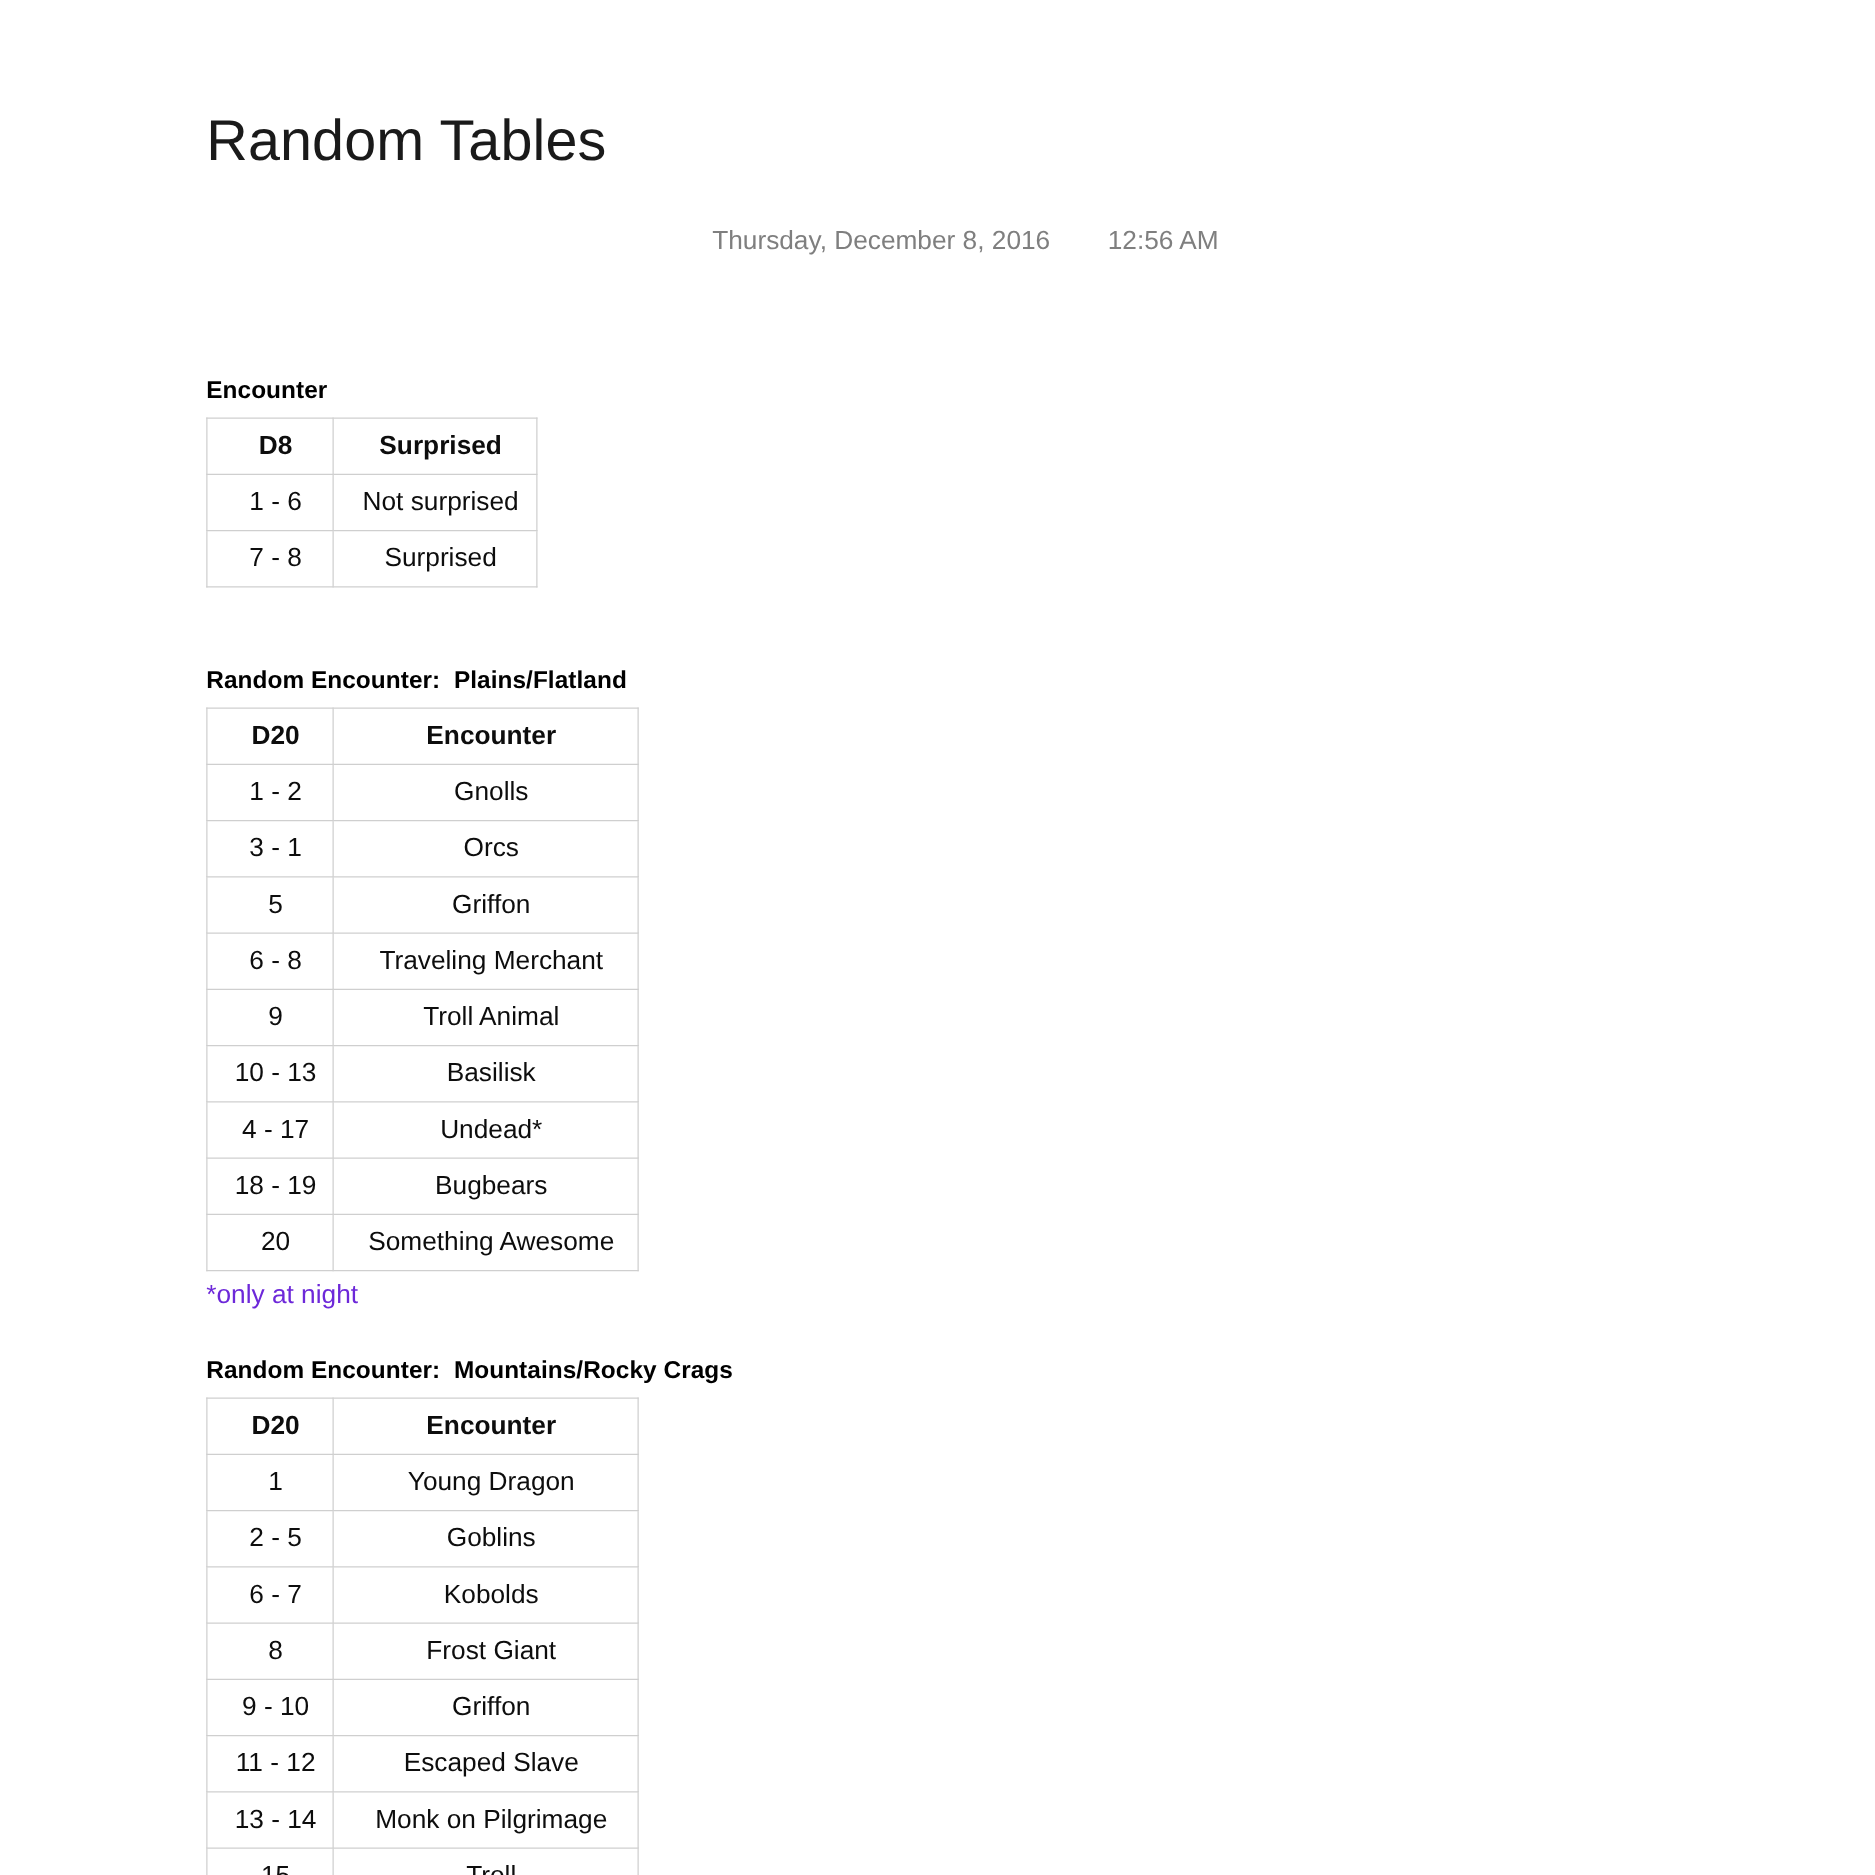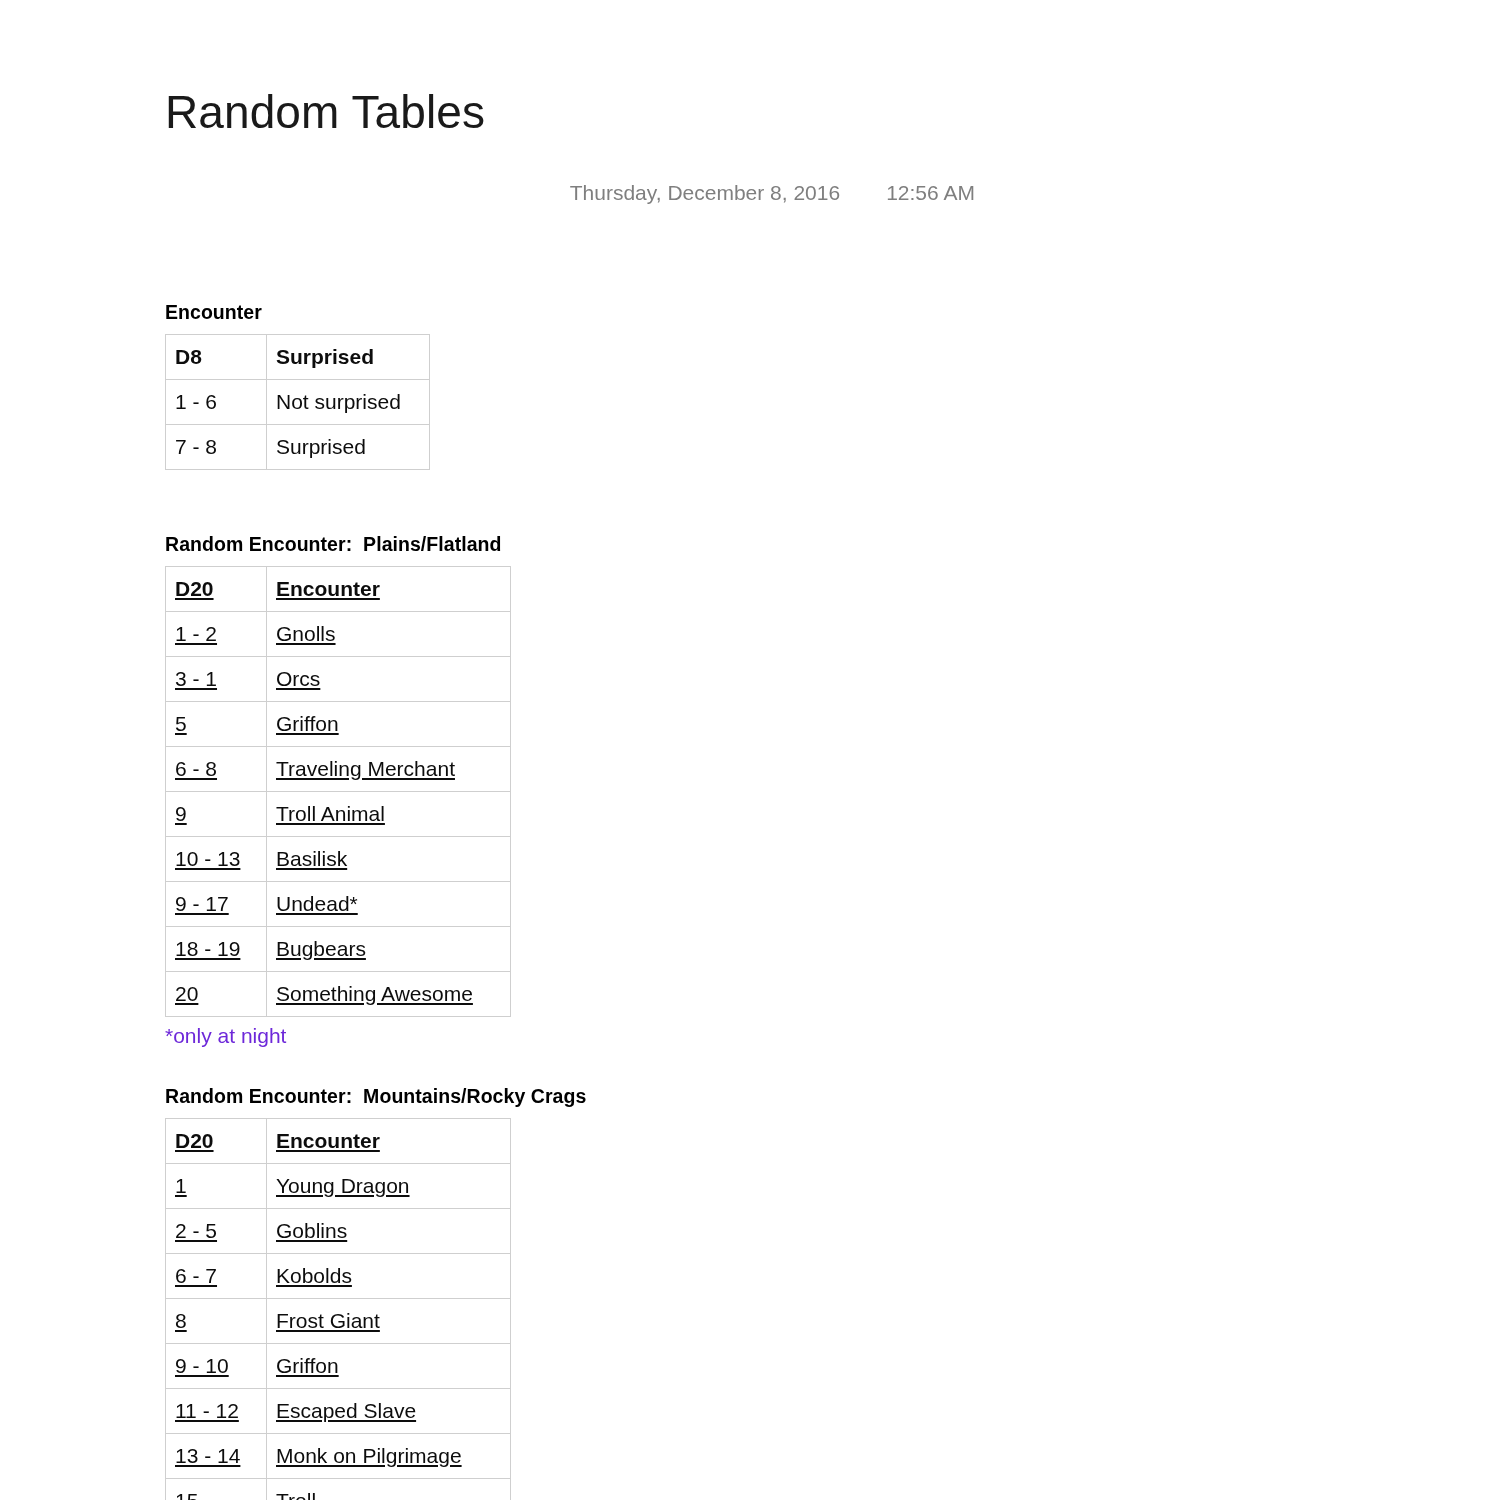--- a/index.html
+++ b/index.html
@@ -74,32 +74,33 @@
     height: 44px;
     box-sizing: border-box;
     padding: 0 0 0 9px;
     font-size: 21px;
     font-weight: 400;
     line-height: 44px;
     color: #0d0d0d;
     white-space: nowrap;
     overflow: hidden;
     vertical-align: middle;
+    text-align: center;
   }
   table.rt tr.head td {
     font-weight: 700;
   }
 
   
   .t-encounter { width: 264px; }
   .t-encounter col.c1 { width: 101px; }
   .t-encounter col.c2 { width: 163px; }
 
   
-  .t-wide { width: 345px; text-decoration: underline; }
+  .t-wide { width: 345px; }
   .t-wide col.c1 { width: 101px; }
   .t-wide col.c2 { width: 244px; }
 
   
   .sp-h1 { height: 72px; }      
   .sp-after-t1 { height: 63px; }
   .sp-head { height: 10px; }    
   .footnote {
     font-size: 21px;
     color: #6d28d9;
@@ -180,21 +181,21 @@
         </tr>
         <tr>
           <td>9</td>
           <td>Troll Animal</td>
         </tr>
         <tr>
           <td>10 - 13</td>
           <td>Basilisk</td>
         </tr>
         <tr>
-          <td>9 - 17</td>
+          <td>4 - 17</td>
           <td>Undead*</td>
         </tr>
         <tr>
           <td>18 - 19</td>
           <td>Bugbears</td>
         </tr>
         <tr>
           <td>20</td>
           <td>Something Awesome</td>
         </tr>

